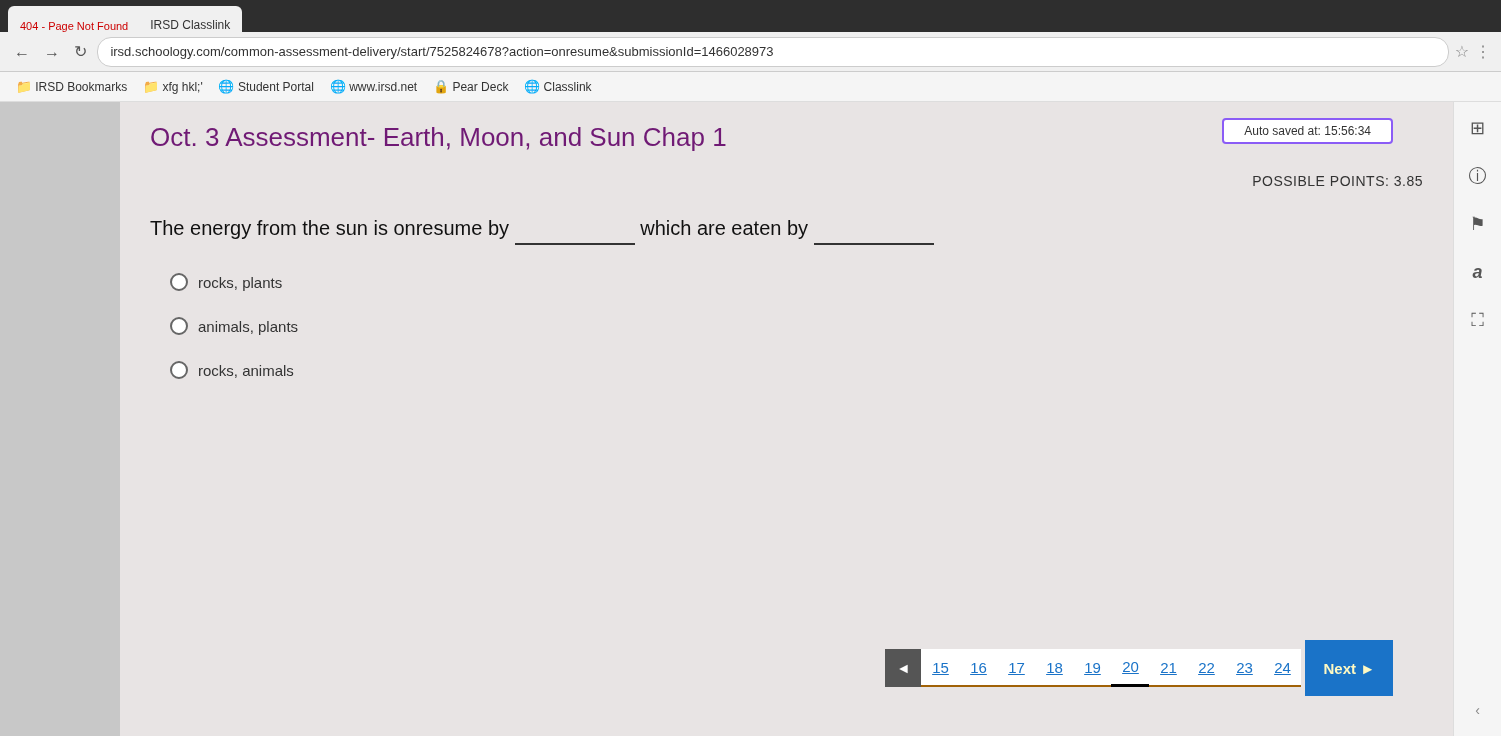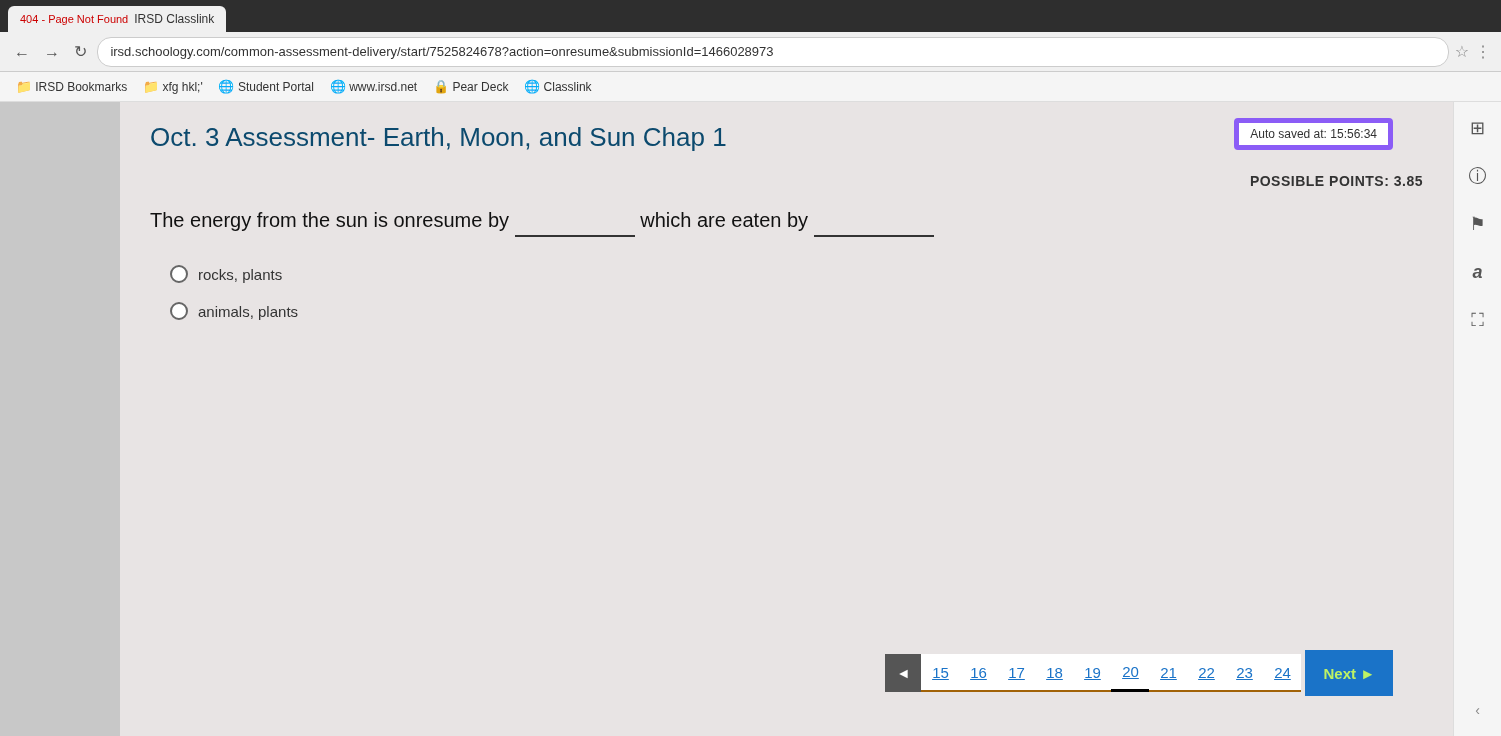--- a/index.html
+++ b/index.html
@@ -15,25 +15,25 @@
       height: 32px;
       display: flex;
       align-items: flex-end;
       padding: 0 8px;
     }
     .tab {
       background: #f0f0f0;
       height: 26px;
       padding: 0 12px;
       display: flex;
-      align-items: center;
+      align-items: flex-end;
       font-size: 12px;
       color: #333;
       border-radius: 6px 6px 0 0;
-      gap: 6px;
+      gap: 22px;
       min-width: 180px;
     }
     .tab-error { color: #c00; font-size: 11px; }
 
     .nav-bar {
       background: #f0f0f0;
       height: 40px;
       display: flex;
       align-items: center;
       padding: 0 10px;
@@ -138,60 +138,60 @@
       cursor: pointer;
       padding: 8px;
     }
 
     
     .auto-save-badge {
       position: absolute;
       top: 16px;
       right: 60px;
       background: white;
-      border: 5px solid #8b5cf6;
+      border: 2px solid #8b5cf6;
       border-radius: 4px;
-      padding: 4px 11px;
+      padding: 4px 20px;
       font-size: 12px;
       color: #333;
     }
 
     .assessment-title {
       font-size: 26px;
       font-weight: 400;
-      color: #0c4a6e;
+      color: #701a75;
       margin-bottom: 20px;
     }
 
     .possible-points {
       text-align: right;
       font-size: 14px;
-      font-weight: bold;
-      color: #333;
-      margin-bottom: 16px;
+      font-weight: normal;
+      color: #333;
+      margin-bottom: 24px;
       letter-spacing: 0.5px;
     }
 
     .question-text {
       font-size: 20px;
       color: #111;
       margin-bottom: 28px;
       line-height: 1.5;
     }
     .blank {
       display: inline-block;
       border-bottom: 2px solid #333;
       width: 120px;
     }
 
     .options-list {
       list-style: none;
       display: flex;
       flex-direction: column;
-      gap: 19px;
+      gap: 26px;
       margin-left: 20px;
     }
     .option-item {
       display: flex;
       align-items: center;
       gap: 10px;
       font-size: 15px;
       color: #333;
       cursor: pointer;
     }
@@ -240,23 +240,23 @@
       border-bottom: 2px solid #a16207;
       padding: 0 4px;
     }
     .page-num.active {
       font-weight: normal;
       border-bottom: 3px solid #000000;
       text-align: right;
     }
     .next-btn {
       background: #1a73c8;
-      color: #bef264;
+      color: #fef9c3;
       border: none;
-      height: 46px;
+      height: 56px;
       padding: 0 18px;
       font-size: 15px;
       font-weight: bold;
       cursor: pointer;
       display: flex;
       align-items: center;
       gap: 6px;
       margin-left: 4px;
     }
   </style>
@@ -331,20 +331,24 @@
     </div>
 
     <ul class="options-list">
       <li class="option-item">
         <div class="radio-circle"></div>
         <span>rocks, plants</span>
       </li>
       <li class="option-item">
         <div class="radio-circle"></div>
         <span>animals, plants</span>
+      </li>
+      <li class="option-item">
+        <div class="radio-circle"></div>
+        <span>rocks, animals</span>
       </li>
     </ul>
 
     <div class="bottom-nav">
       <button class="page-nav-prev">◄</button>
       <button class="page-num">15</button>
       <button class="page-num">16</button>
       <button class="page-num">17</button>
       <button class="page-num">18</button>
       <button class="page-num">19</button>

